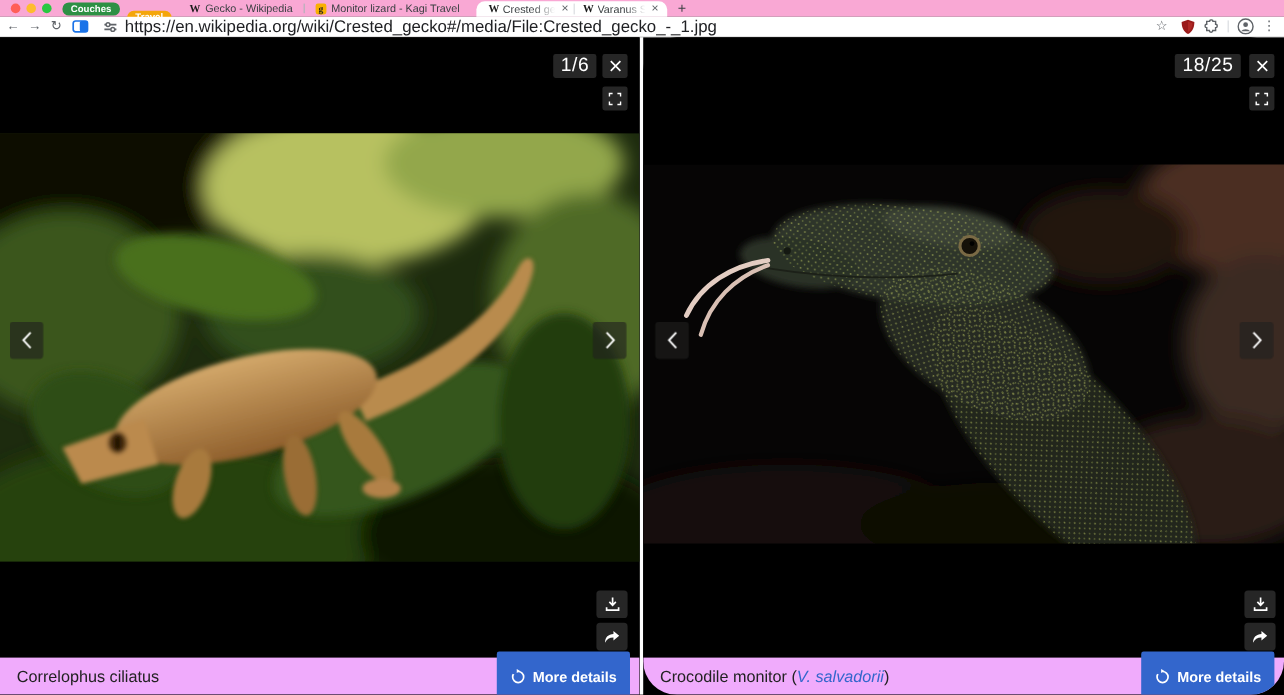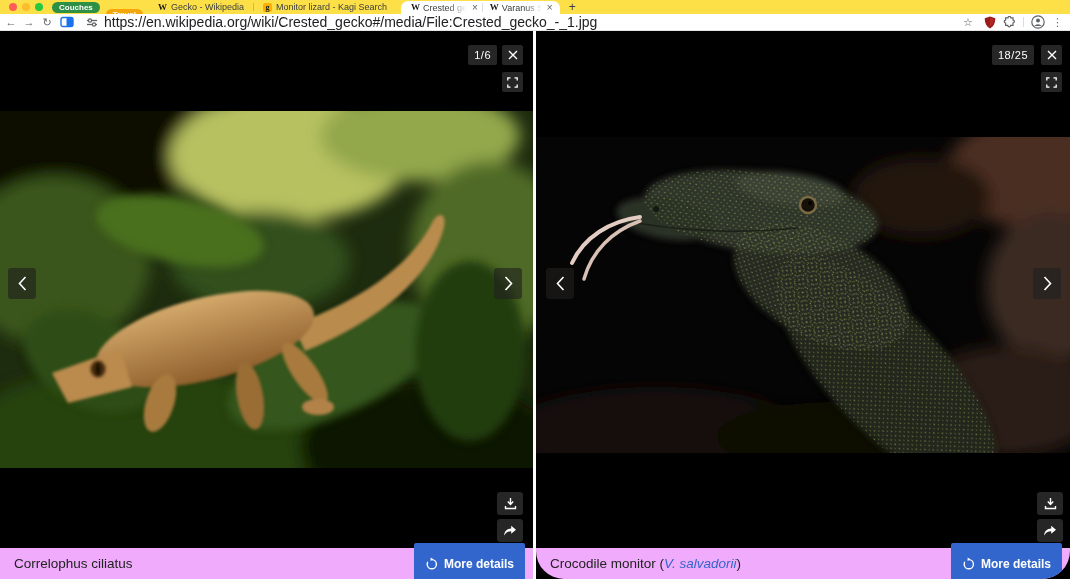--- a/index.html
+++ b/index.html
@@ -1,21 +1,21 @@
 <!DOCTYPE html>
 <html><head>
 <meta charset="utf-8">
 <style>
   * { margin:0; padding:0; box-sizing:border-box; }
   html,body { width:1070px; height:579px; overflow:hidden; background:#000;
               font-family:"Liberation Sans", sans-serif; }
   .window { width:1070px; height:579px; display:flex; flex-direction:column; }
 
   
-  .tabstrip { height:14px; background:#fde047; display:flex; align-items:center; flex:0 0 auto; }
+  .tabstrip { height:14px; background:#f9a8d4; display:flex; align-items:center; flex:0 0 auto; }
   .lights { display:flex; gap:5px; margin-left:9px; margin-right:9px; }
   .light { width:8px; height:8px; border-radius:50%; }
   .light.red{ background:#ff5f57; } .light.yellow{ background:#febc2e; } .light.green{ background:#28c840; }
   .group-pill { height:11px; border-radius:6px; padding:0 7px; display:flex; align-items:center;
                 font-size:8px; font-weight:bold; color:#fff; margin-right:6px; }
   .pill-green { background:#2d9044; }
   .pill-orange { background:#f4a60a;margin-top:15px; }
   .tab { display:flex; align-items:center; gap:4px; padding:0 9px; height:14px;
          font-size:9px; color:#3c4043; white-space:nowrap; }
   .tab-sep { width:1px; height:8px; background:#b3b1b8; }
@@ -51,21 +51,21 @@
   .viewer.left { width:533px; } .viewer.right { width:534px;border-radius:28px; }
   .pane-divider { width:3px; background:#fdfdfd; height:100%; }
 
   .photo { position:absolute; left:0; }
   .photo svg { display:block; width:100%; height:100%; }
   .photo.gecko { top:80px; width:533px; height:357px; }
   .photo.monitor { top:106px; width:534px; height:316px; }
 
   .chip { position:absolute; background:#262626; border-radius:2px; color:#fff;
           display:flex; align-items:center; justify-content:center; }
-  .counter { top:14px; right:36px; height:20px; padding:0 6px; font-size:11px; letter-spacing:.5px; }
+  .counter { top:14px; right:36px; height:20px; padding:0 6px; font-size:16px; letter-spacing:.5px; }
   .closebtn { top:14px; right:10px; width:21px; height:20px; }
   .fullscreen { top:41px; right:10px; width:21px; height:20px; }
   .viewer.right .closebtn, .viewer.right .fullscreen { right:8px; }
   .navchip { top:237px; width:28px; height:31px; background:rgba(32,32,30,.62); border-radius:3px; }
   .navchip.prev { left:8px; } .navchip.next { right:11px; }
   .viewer.right .navchip.prev { left:10px; } .viewer.right .navchip.next { right:9px; }
   .dlbtn { bottom:64px; right:10px; width:26px; height:23px; border-radius:3px; }
   .sharebtn { bottom:37px; right:10px; width:26px; height:23px; border-radius:3px; }
   .viewer.right .dlbtn, .viewer.right .sharebtn { right:7px; }
 
@@ -94,21 +94,21 @@
     <div class="group-pill pill-orange">
       <span>Travel</span>
     </div>
     <div class="tab">
       <span class="favicon-w">W</span>
       <span>Gecko - Wikipedia</span>
     </div>
     <div class="tab-sep"></div>
     <div class="tab">
       <span class="favicon-kagi">g</span>
-      <span>Monitor lizard - Kagi Search</span>
+      <span>Monitor lizard - Kagi Travel</span>
     </div>
     <div class="split-active">
       <div class="half-tab">
         <span class="favicon-w">W</span>
         <span class="half-label">Crested ge</span>
         <span class="tab-close">×</span>
       </div>
       <div class="half-sep"></div>
       <div class="half-tab">
         <span class="favicon-w">W</span>

